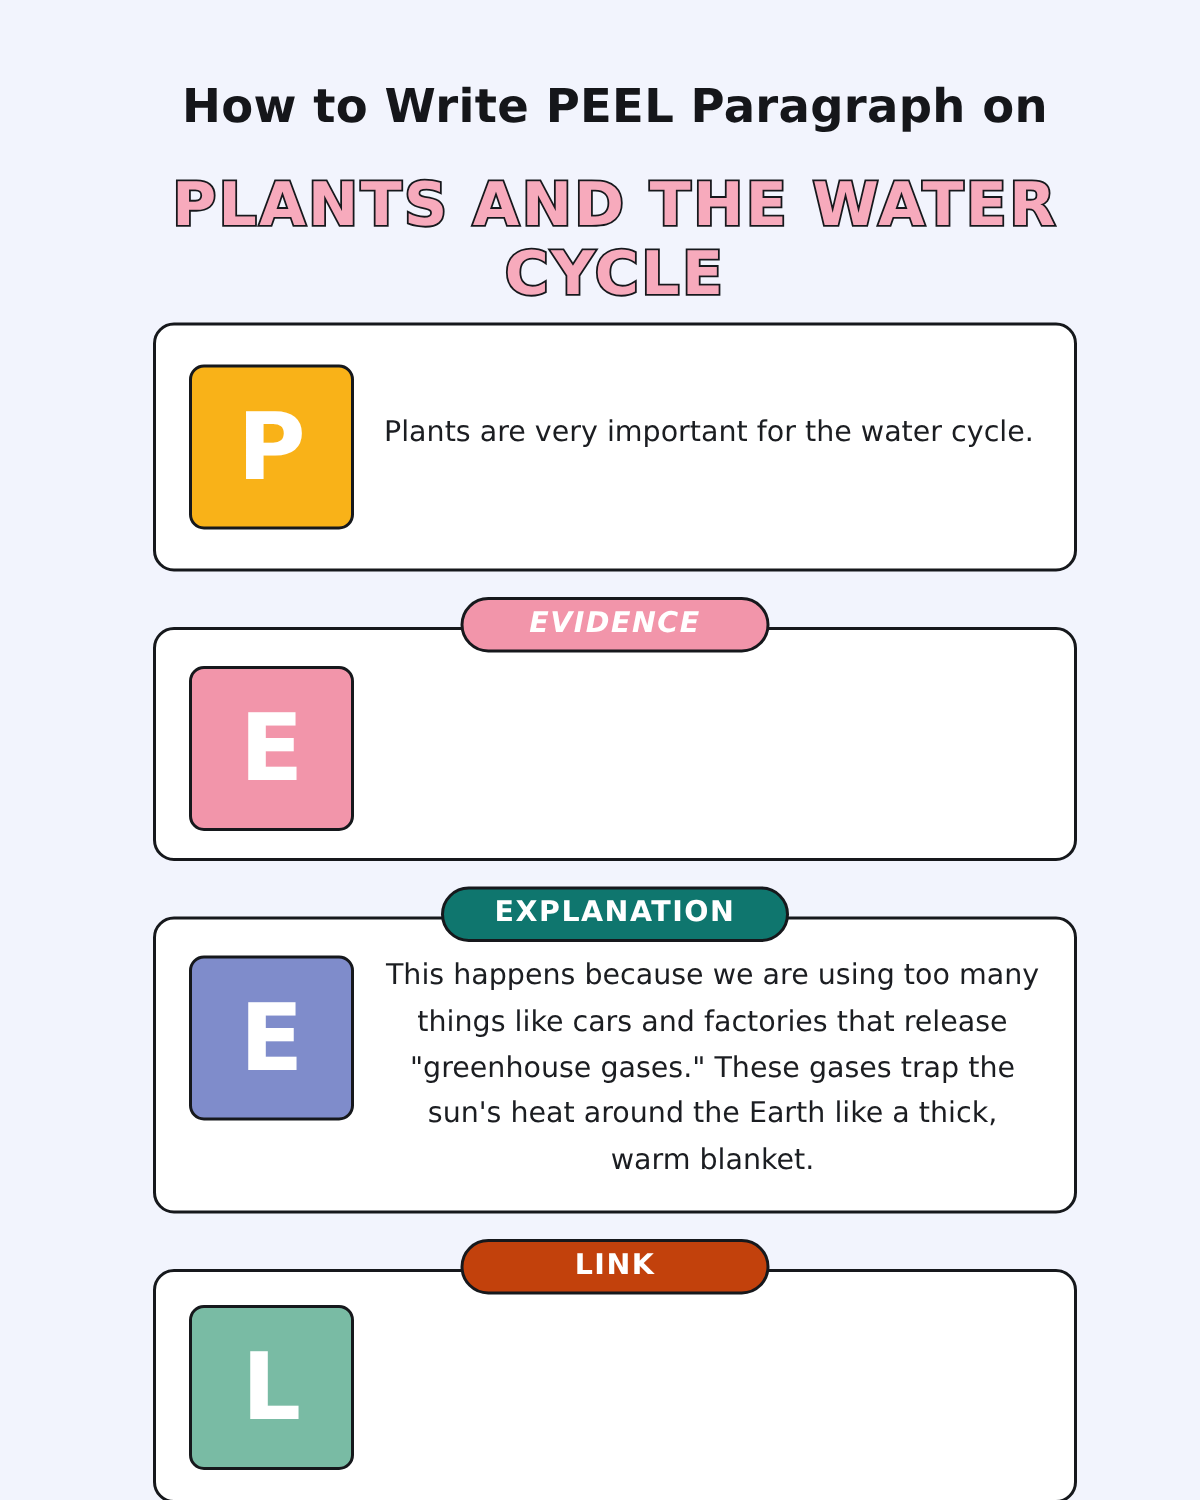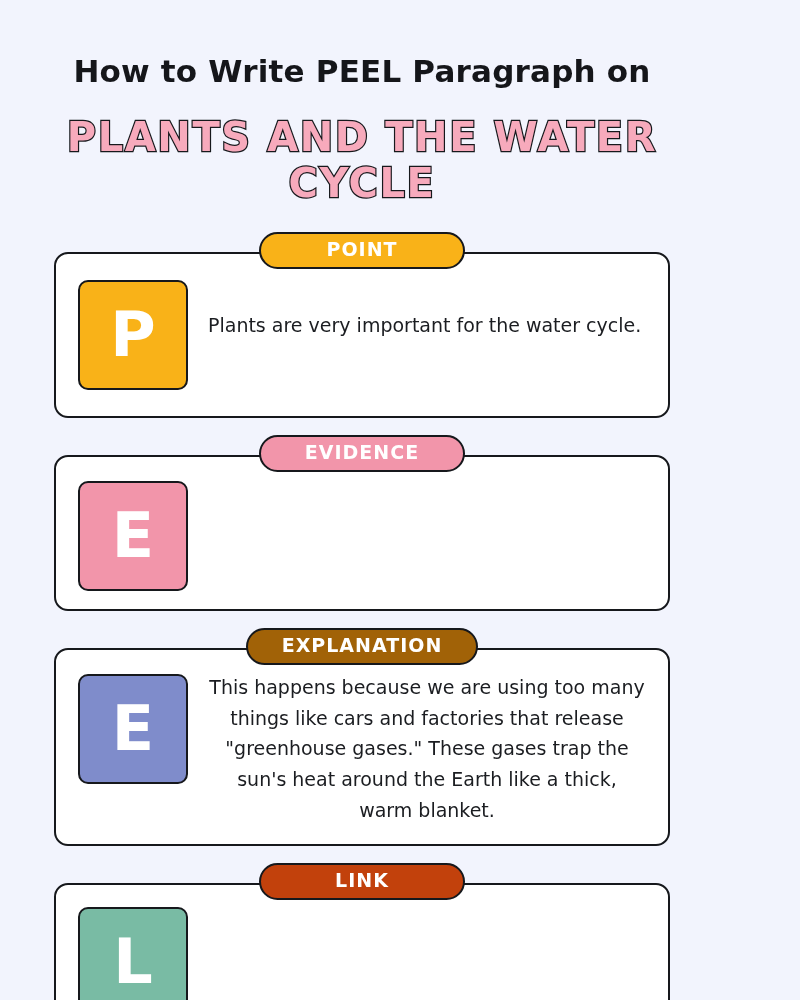--- a/index.html
+++ b/index.html
@@ -14,20 +14,21 @@
     font-family: "Liberation Sans", sans-serif;
     overflow: hidden;
     position: relative;
   }
 
   .page {
     width: 724px;
     height: 1000px;
     padding: 0;
     position: relative;
+    margin-left: 48px;
   }
 
   
   .title-1 {
     text-align: center;
     font-family: "DejaVu Sans", sans-serif;
     font-weight: bold;
     font-size: 31px;
     color: #15161a;
     letter-spacing: 0.2px;
@@ -144,41 +145,38 @@
 <body>
 
 <div class="page">
 
   <div class="title-1">How to Write PEEL Paragraph on</div>
   <div class="title-2">Plants and the Water Cycle</div>
 
   <div class="sections">
 
     <div class="section section--point">
-      <div class="pill-wrap">
-        <div class="pill" style="background:#f9b218;">POINT</div>
-      </div>
       <div class="card">
         <div class="letter-box" style="background:#f9b218;">P</div>
         <div class="body-text">Plants are very important for the water cycle.</div>
       </div>
     </div>
 
     <div class="section section--evidence">
       <div class="pill-wrap">
-        <div class="pill" style="background:#f295aa;">EVIDENCE</div>
+        <div class="pill" style="background:#f295aa;font-style:italic;">EVIDENCE</div>
       </div>
       <div class="card">
         <div class="letter-box" style="background:#f295aa;">E</div>
       </div>
     </div>
 
     <div class="section section--explanation">
       <div class="pill-wrap">
-        <div class="pill" style="background:#a16207;">EXPLANATION</div>
+        <div class="pill" style="background:#0f766e;">EXPLANATION</div>
       </div>
       <div class="card">
         <div class="letter-box" style="background:#7f8ccb;">E</div>
         <div class="body-text">This happens because we are using too many things like cars and factories that release "greenhouse gases." These gases trap the sun's heat around the Earth like a thick, warm blanket.</div>
       </div>
     </div>
 
     <div class="section section--link">
       <div class="pill-wrap">
         <div class="pill" style="background:#c2410c;">LINK</div>

